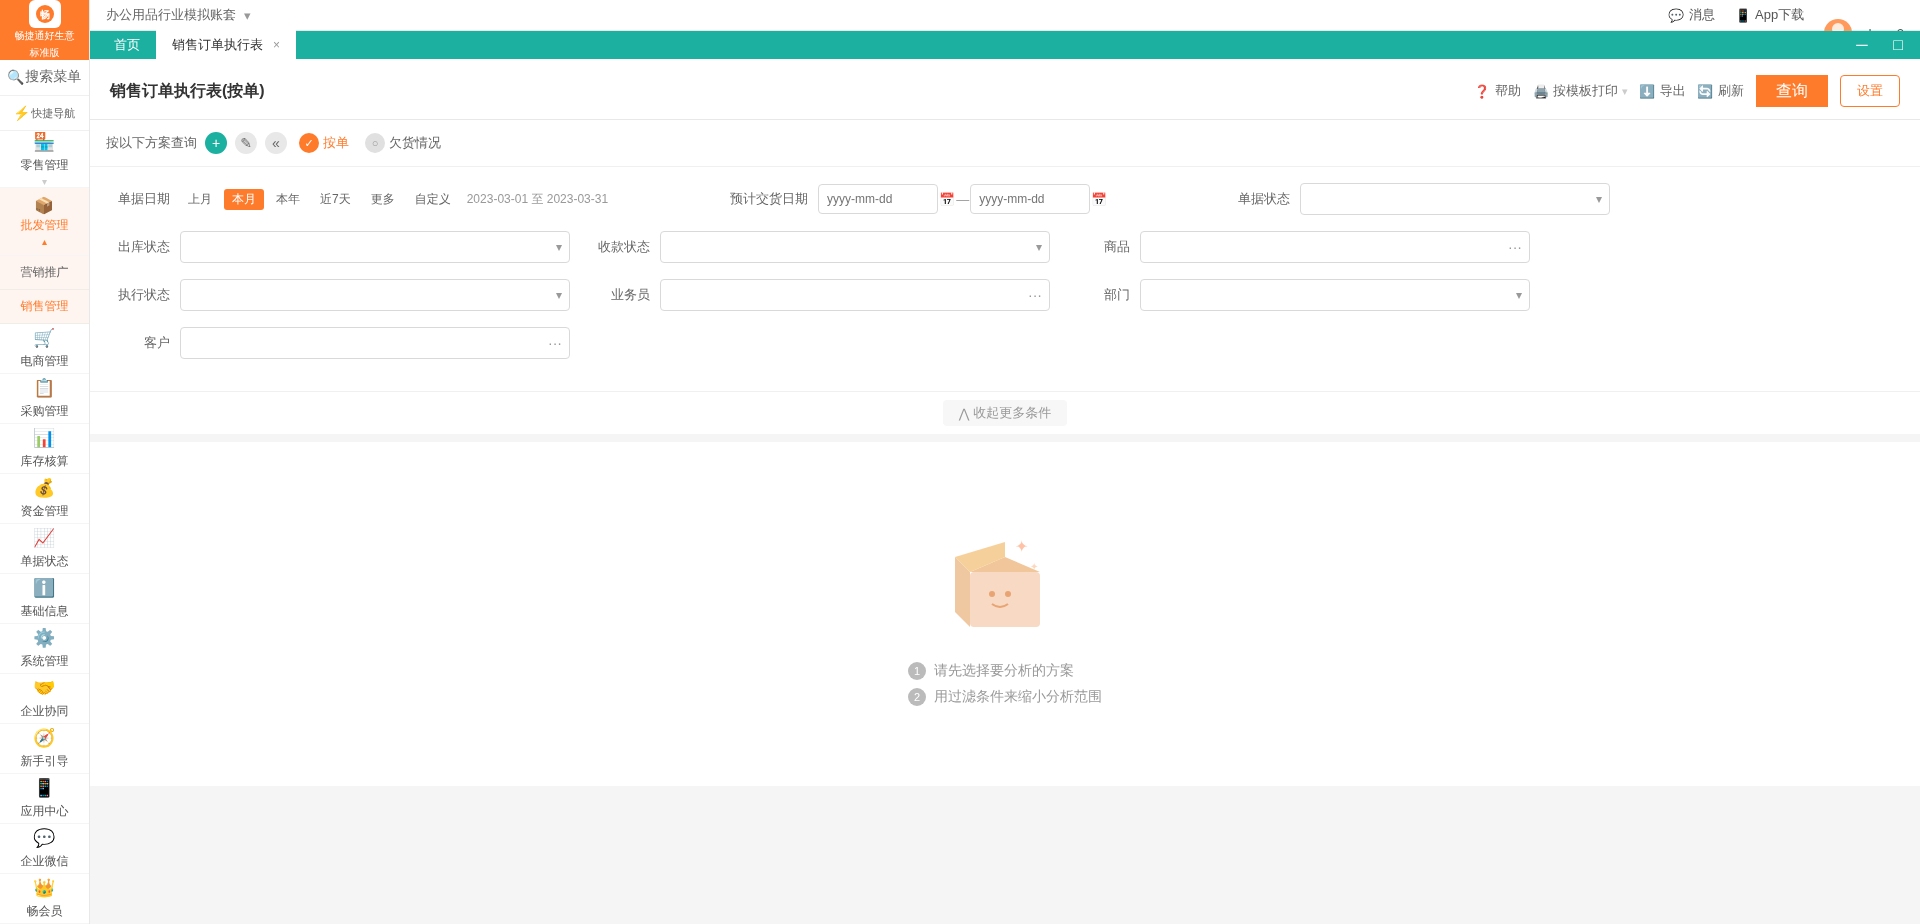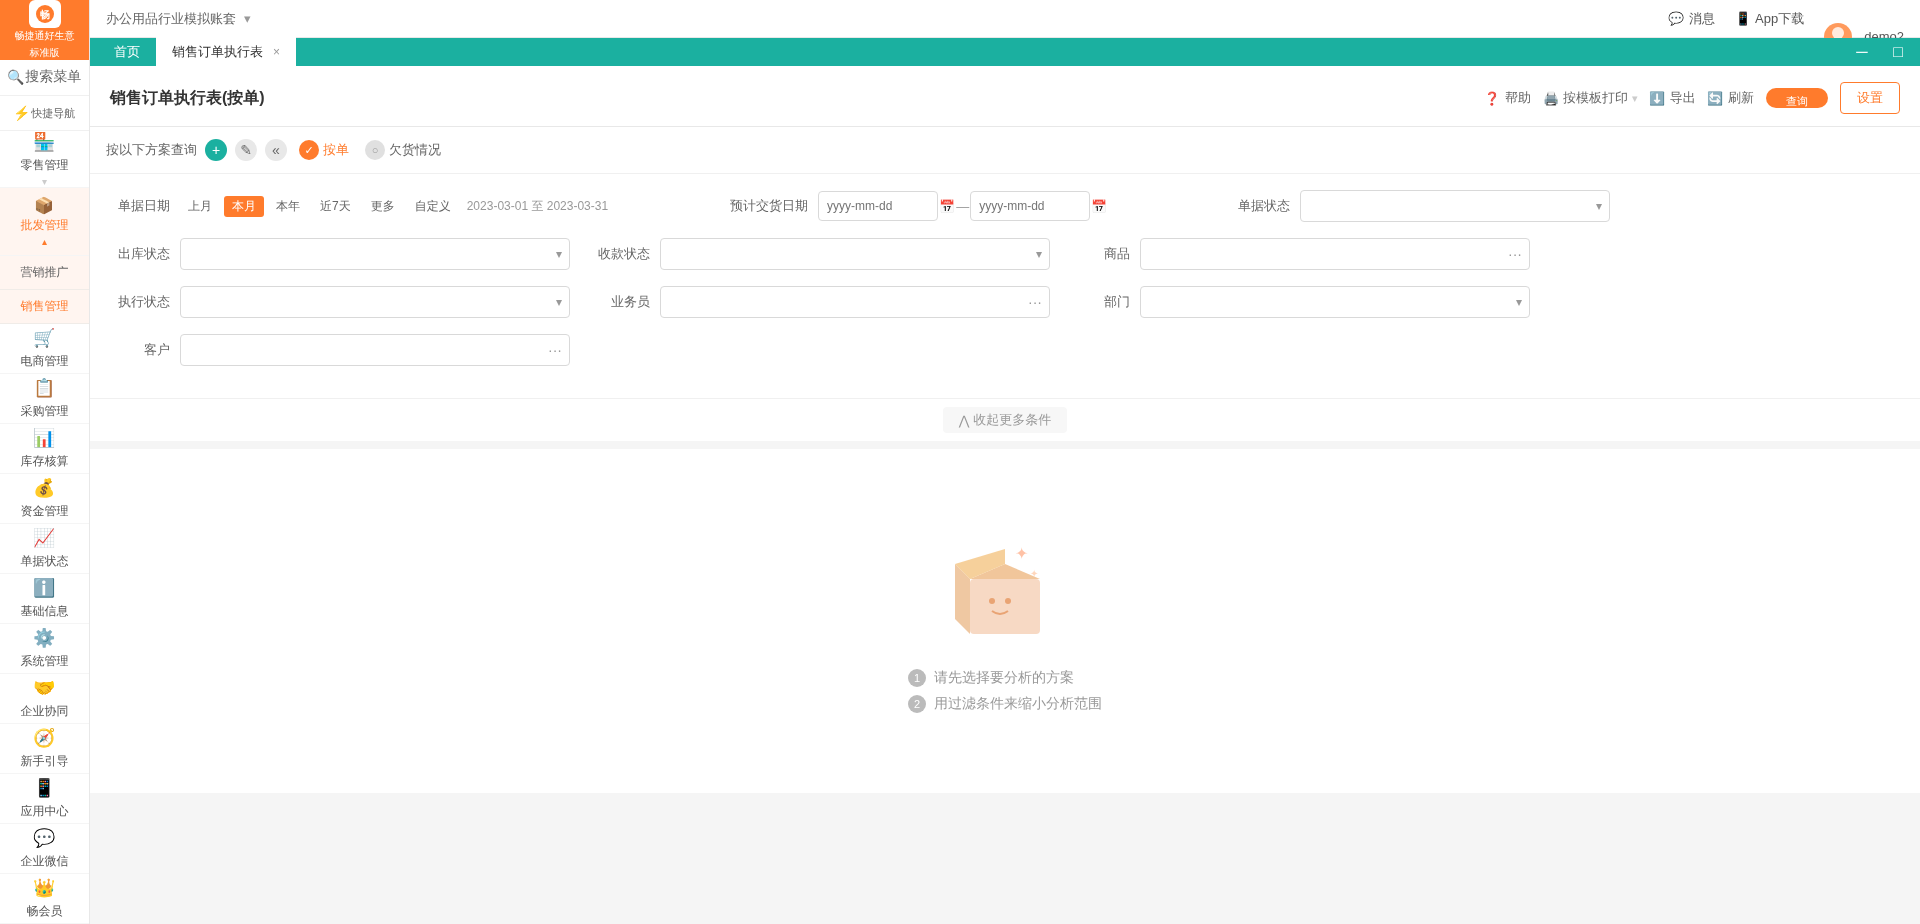--- a/index.html
+++ b/index.html
@@ -12,21 +12,21 @@
     .sidebar-logo .logo-icon svg { fill: #ff7b2c; }
     .sidebar-search { width: 90px; height: 50px; display: flex; align-items: center; justify-content: center; color: #666; font-size: 12px; border-bottom: 1px solid #f0f0f0; cursor: pointer; }
     .sidebar-quick { width: 90px; height: 50px; display: flex; align-items: center; justify-content: center; color: #666; font-size: 12px; border-bottom: 1px solid #f0f0f0; cursor: pointer; }
     .sidebar-item { width: 90px; min-height: 50px; display: flex; flex-direction: column; align-items: center; justify-content: center; color: #555; font-size: 12px; cursor: pointer; padding: 8px 4px; border-bottom: 1px solid #f5f5f5; gap: 2px; }
     .sidebar-item .item-icon { font-size: 18px; margin-bottom: 2px; }
 
     
     .main { flex: 1; display: flex; flex-direction: column; height: 924px; overflow: hidden; }
 
     
-    .topbar { height: 38px; background: #fff; border-bottom: 1px solid #e8e8e8; display: flex; align-items: center; padding: 0 16px; justify-content: space-between; text-align: right; }
+    .topbar { height: 31px; background: #fff; border-bottom: 1px solid #e8e8e8; display: flex; align-items: center; padding: 0 16px; justify-content: space-between; text-align: right; }
     .topbar-left { display: flex; align-items: center; gap: 8px; color: #666; font-size: 13px; }
     .topbar-right { display: flex; align-items: center; gap: 20px; color: #555; font-size: 13px; }
     .topbar-right .msg { display: flex; align-items: center; gap: 4px; cursor: pointer; }
     .topbar-right .app { display: flex; align-items: center; gap: 4px; cursor: pointer; }
     .topbar-right .user { display: flex; align-items: center; gap: 12px; cursor: pointer; margin-top: 36px; }
     .user-avatar { width: 28px; height: 28px; border-radius: 50%; background: #ff9a5c; display: flex; align-items: center; justify-content: center; overflow: hidden; }
 
     
     .tabs-bar { height: 28px; background: #1bb0a0; display: flex; align-items: center; padding: 0 8px; gap: 0; }
     .tab-item { height: 40px; display: flex; align-items: center; padding: 0 16px; color: #fff; font-size: 13px; cursor: pointer; gap: 6px; }
@@ -35,21 +35,21 @@
     .tab-item .close-btn { font-size: 12px; color: #999; cursor: pointer; margin-left: 4px; }
     .tabs-bar-right { margin-left: auto; display: flex; align-items: center; gap: 8px; }
     .tab-ctrl-btn { color: #fff; cursor: pointer; font-size: 16px; width: 28px; height: 28px; display: flex; align-items: center; justify-content: center; }
 
     
     .content { flex: 1; overflow: auto; background: #f5f5f5; }
     .page-header { background: #fff; padding: 16px 20px 12px; border-bottom: 1px solid #e8e8e8; display: flex; align-items: center; justify-content: space-between; gap: 48px; }
     .page-title { font-size: 16px; font-weight: 600; color: #333; }
     .page-actions { display: flex; align-items: center; gap: 12px; color: #666; font-size: 13px; }
     .page-actions span { display: flex; align-items: center; gap: 4px; cursor: pointer; }
-    .btn-query { background: #ff7b2c; color: #fff; border: none; padding: 6px 20px; border-radius: 12px; cursor: pointer; font-size: 11px; height: 20px; }
+    .btn-query { background: #ff7b2c; color: #fff; border: none; padding: 6px 20px; border-radius: 0; cursor: pointer; font-size: 16px; height: 32px; }
     .btn-settings { background: #fff; color: #ff7b2c; border: 1px solid #ff7b2c; padding: 6px 16px; border-radius: 4px; cursor: pointer; font-size: 13px; height: 32px; }
 
     
     .filter-area { background: #fff; margin-bottom: 8px; }
     .filter-header { padding: 12px 16px; border-bottom: 1px solid #f0f0f0; display: flex; align-items: center; gap: 8px; }
     .scheme-btn { width: 22px; height: 22px; border-radius: 50%; display: flex; align-items: center; justify-content: center; cursor: pointer; font-size: 14px; border: none; }
     .scheme-btn.add { background: #1bb0a0; color: #fff; }
     .scheme-btn.edit { background: #e8e8e8; color: #666; }
     .scheme-btn.collapse { background: #e8e8e8; color: #666; }
 

